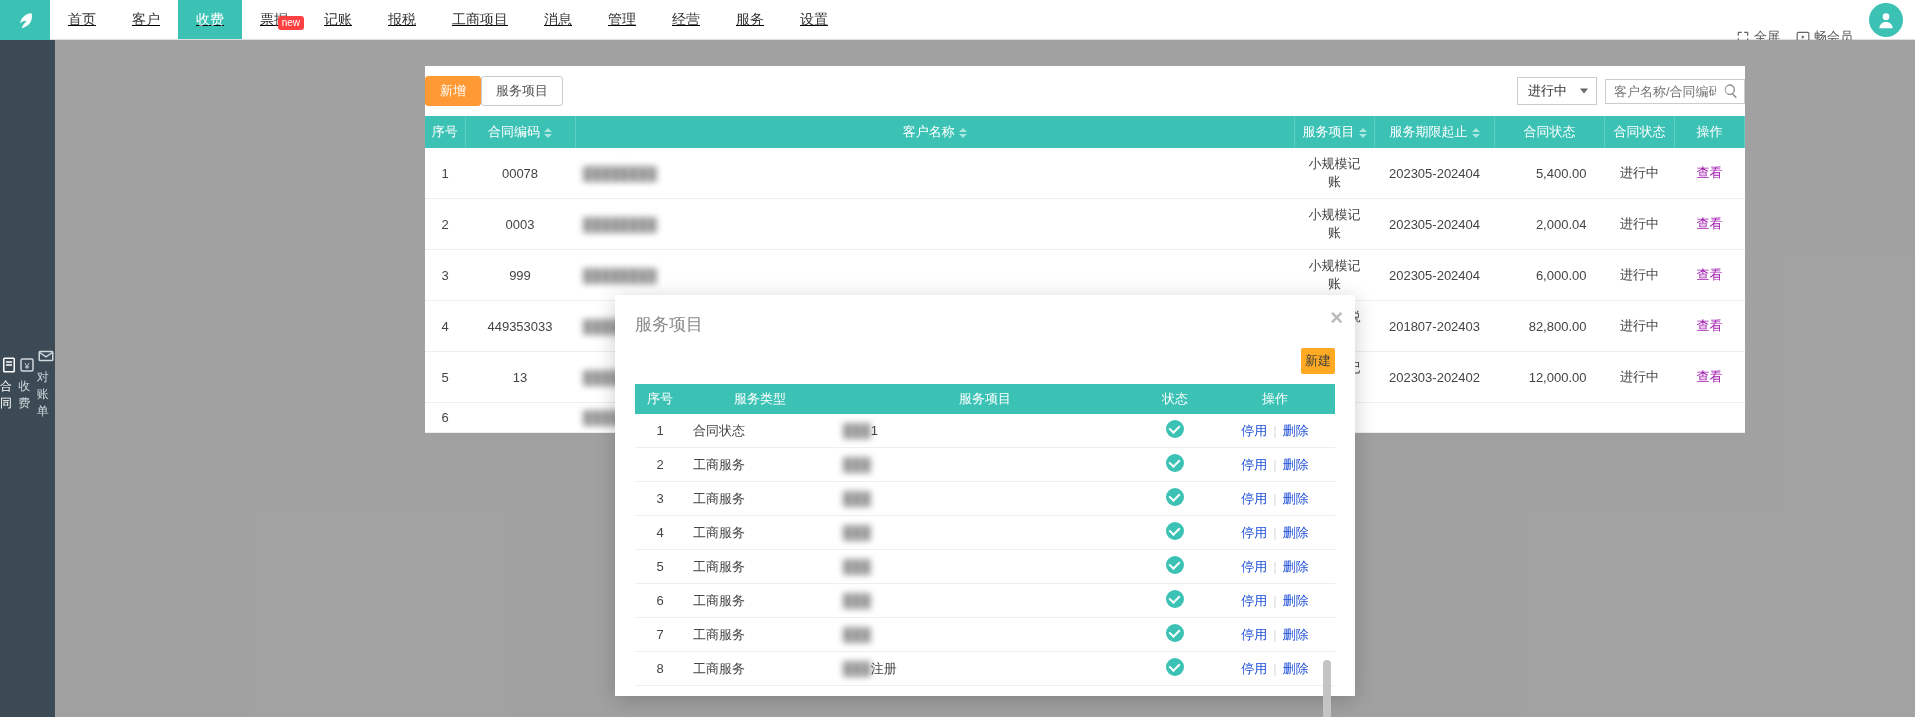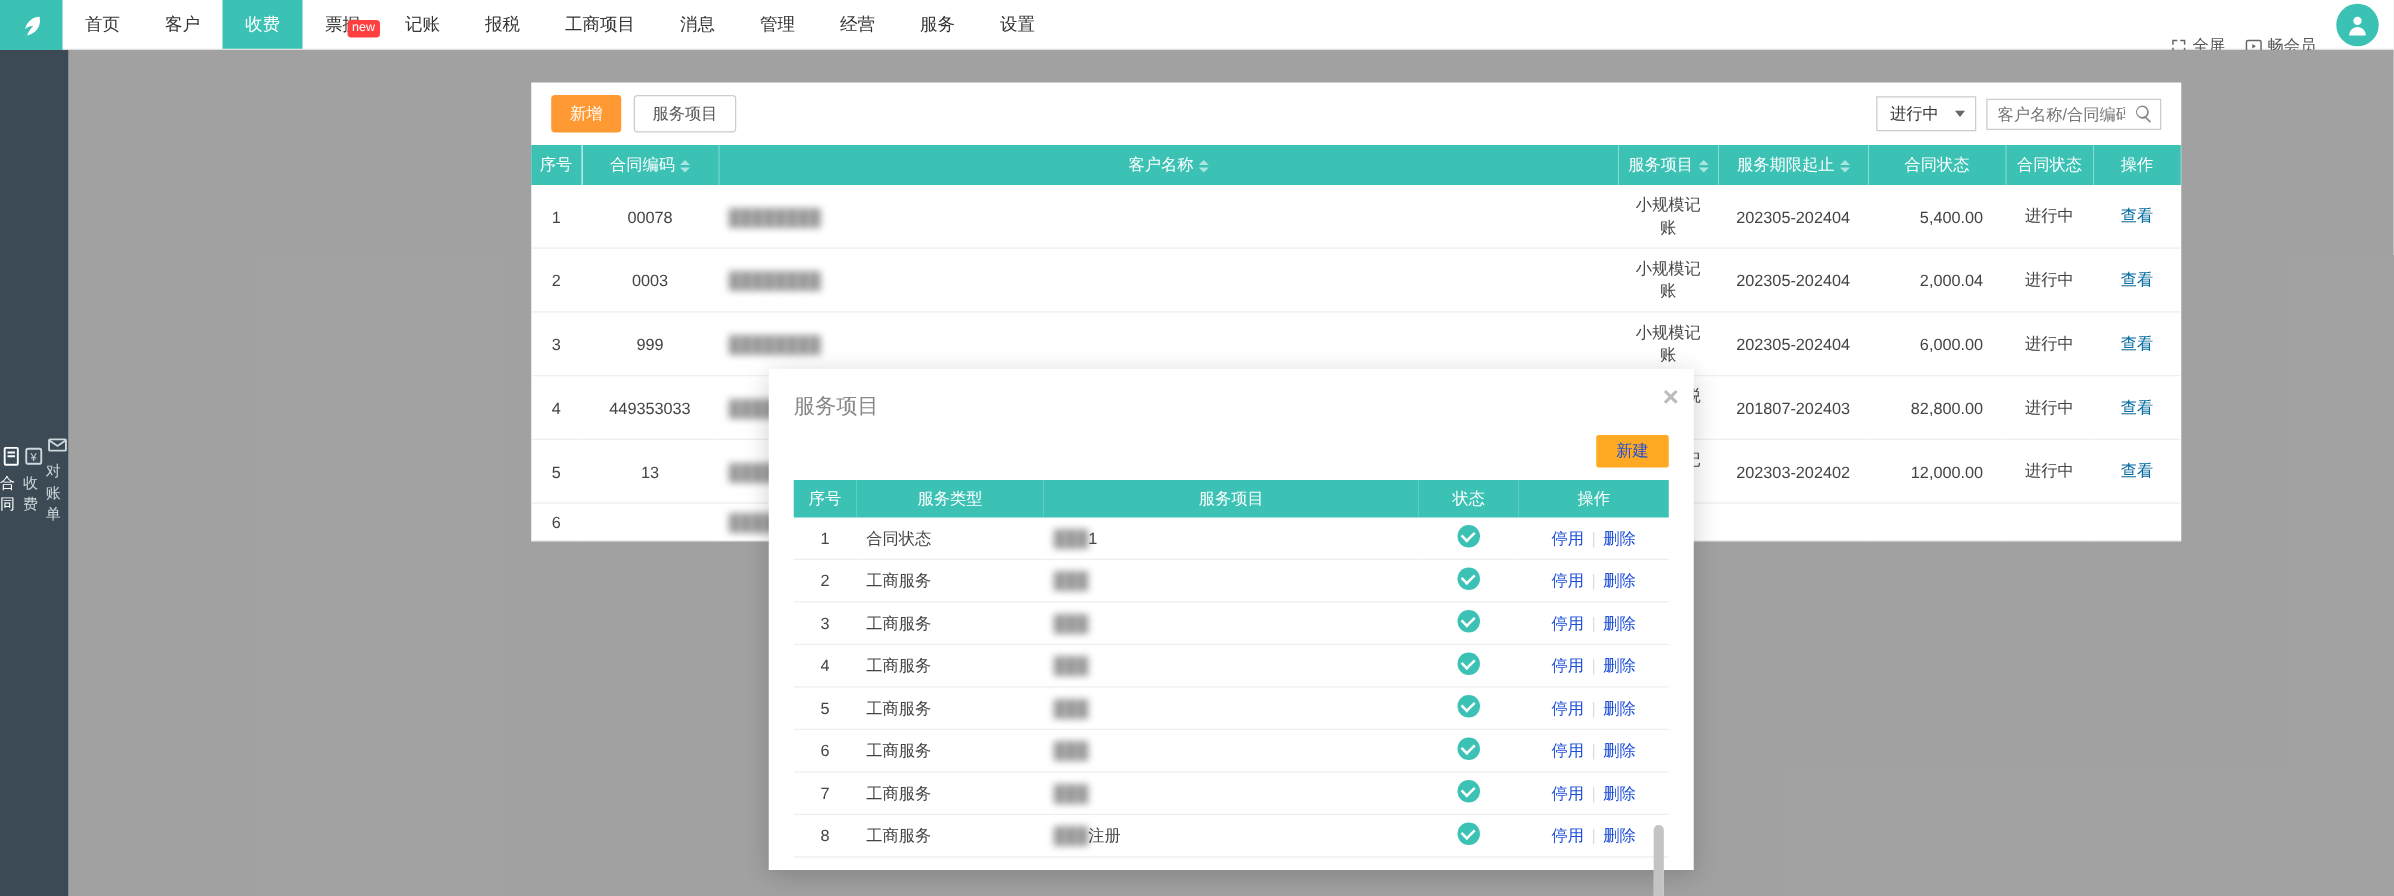--- a/index.html
+++ b/index.html
@@ -2,21 +2,21 @@
 <html><head>
 <meta charset="utf-8">
 <style>
 * { margin: 0; padding: 0; box-sizing: border-box; font-family: "Microsoft YaHei", Arial, sans-serif; }
 body { background: #fff; width: 1915px; height: 717px; overflow: hidden; position: relative; }
 
 
 .topbar { height: 40px; display: flex; align-items: center; border-bottom: 1px solid #e0e0e0; background: #fff; position: relative; }
 .logo { width: 50px; height: 40px; background: #3bc2b5; display: flex; align-items: center; justify-content: center; }
 .logo svg { width: 20px; height: 20px; }
-.nav-items { display: flex; align-items: center; height: 100%; }
+.nav-items { display: flex; align-items: center; height: 100%; text-decoration: underline; }
 .nav-item { padding: 0 18px; height: 100%; display: flex; align-items: center; font-size: 14px; color: #333; cursor: pointer; position: relative; }
 .nav-item.active { background: #3bc2b5; color: #fff; }
 .nav-badge { position: absolute; top: 16px; right: 2px; background: #ff4040; color: #fff; font-size: 10px; padding: 0 4px; border-radius: 3px; line-height: 14px; }
 .topbar-right { margin-left: auto; display: flex; align-items: center; gap: 16px; padding-right: 12px; }
 .topbar-btn { display: flex; align-items: center; gap: 4px; font-size: 13px; color: #555; cursor: pointer; margin-top: 34px; }
 .avatar { width: 34px; height: 34px; border-radius: 50%; background: #3bc2b5; display: flex; align-items: center; justify-content: center; }
 .avatar svg { width: 20px; height: 20px; }
 
 
 .main-layout { display: flex; height: calc(100% - 40px); }
@@ -24,48 +24,48 @@
 .sidebar-item { width: 100%; padding: 10px 0; display: flex; flex-direction: column; align-items: center; gap: 4px; color: #cfd8dc; font-size: 12px; cursor: pointer; }
 .sidebar-item.active { color: #fff; }
 .sidebar-item svg { width: 18px; height: 18px; }
 
 .content-area { flex: 1; background: #f5f5f5; position: relative; padding: 26px 170px 0 370px; }
 .overlay { position: absolute; inset: 0; background: rgba(60,60,60,0.45); }
 
 .panel { position: relative; background: #fff; padding: 0; }
 
 
-.toolbar { display: flex; align-items: center; gap: 10px; padding: 10px 16px; position: relative; }
+.toolbar { display: flex; align-items: center; padding: 10px 0; position: relative; }
 .btn { padding: 5px 14px; font-size: 13px; border-radius: 3px; cursor: pointer; border: 1px solid transparent; }
 .btn-orange { background: #ff9933; color: #fff; border-color: #ff9933; }
 .btn-outline { background: #fff; color: #555; border: 1px solid #ccc; }
 .toolbar-right { margin-left: auto; display: flex; align-items: center; gap: 8px; }
 .select-box { border: 1px solid #ccc; padding: 4px 28px 4px 10px; font-size: 13px; color: #333; background: #fff; position: relative; min-width: 80px; }
 .select-box::after { content: ""; position: absolute; right: 8px; top: 50%; transform: translateY(-50%); border-left: 4px solid transparent; border-right: 4px solid transparent; border-top: 5px solid #666; }
 .search-input { border: 1px solid #ccc; padding: 4px 28px 4px 8px; font-size: 13px; width: 140px; color: #999; }
 .search-icon-wrap { position: relative; }
 .search-icon-wrap svg { position: absolute; right: 6px; top: 50%; transform: translateY(-50%); width: 16px; height: 16px; fill: #888; }
 
 
 .tbl { width: 100%; border-collapse: collapse; font-size: 13px; }
 .tbl th { background: #3bc2b5; color: #fff; font-weight: normal; padding: 7px 6px; border-right: 1px solid #5fcfc4; text-align: center; position: relative; }
 .tbl th .sort { display:inline-block; margin-left:4px; vertical-align:middle;}
 .tbl th .sort::before { content:""; display:block; border-left:4px solid transparent; border-right:4px solid transparent; border-bottom:4px solid #a8e6df; margin-bottom:2px;}
 .tbl th .sort::after { content:""; display:block; border-left:4px solid transparent; border-right:4px solid transparent; border-top:4px solid #a8e6df;}
 .tbl td { padding: 7px 8px; border-bottom: 1px solid #eee; text-align: center; color: #444; }
 .tbl td.left { text-align: left; }
 .blur-text { color: transparent; text-shadow: 0 0 6px rgba(0,0,0,0.4); }
-.link-txt { color: #0369a1; cursor: pointer; }
+.link-txt { color: #a21caf; cursor: pointer; }
 
 
 .modal { position: absolute; left: 50%; top: 255px; transform: translateX(-50%); width: 740px; background: #fff; box-shadow: 0 4px 20px rgba(0,0,0,0.2); z-index: 10; padding-bottom: 10px; }
 .modal-close { position: absolute; right: 12px; top: 10px; font-size: 22px; color: #bbb; cursor: pointer; font-weight: bold; }
 .modal-title { padding: 18px 20px 8px; font-size: 17px; color: #888; }
 .modal-toolbar { display: flex; justify-content: flex-end; padding: 4px 20px 10px; }
-.btn-orange-sm { background: #ffaa22; color: #1d4ed8; padding: 4px 16px; font-size: 13px; border: none; border-radius: 2px; cursor: pointer; }
+.btn-orange-sm { background: #ffaa22; color: #404040; padding: 4px 4px; font-size: 13px; border: none; border-radius: 2px; cursor: pointer; }
 .modal-tbl-wrap { padding: 0 20px; }
 .modal-tbl { width: 100%; border-collapse: collapse; font-size: 13px; }
 .modal-tbl thead th { background: #3bc2b5; color: #fff; font-weight: normal; padding: 6px; text-align: center; }
 .modal-tbl tbody td { padding: 6px 8px; border-bottom: 1px solid #eee; text-align: center; color: #444; }
 .modal-tbl tbody td.left { text-align: left; }
 .status-ok { display: inline-block; width: 18px; height: 18px; border-radius: 50%; background: #3bc2b5; position: relative; }
 .status-ok::after { content: ""; position: absolute; left: 5px; top: 3px; width: 5px; height: 8px; border-right: 2px solid #fff; border-bottom: 2px solid #fff; transform: rotate(45deg); }
 .op-link { color: #1d4ed8; cursor: pointer; padding: 0 6px; }
 .op-sep { color: #ddd; }
 .modal-scrollbar { position:absolute; right:24px; top:365px; width:8px; height:195px; background:#e8e8e8; border-radius:4px;}

